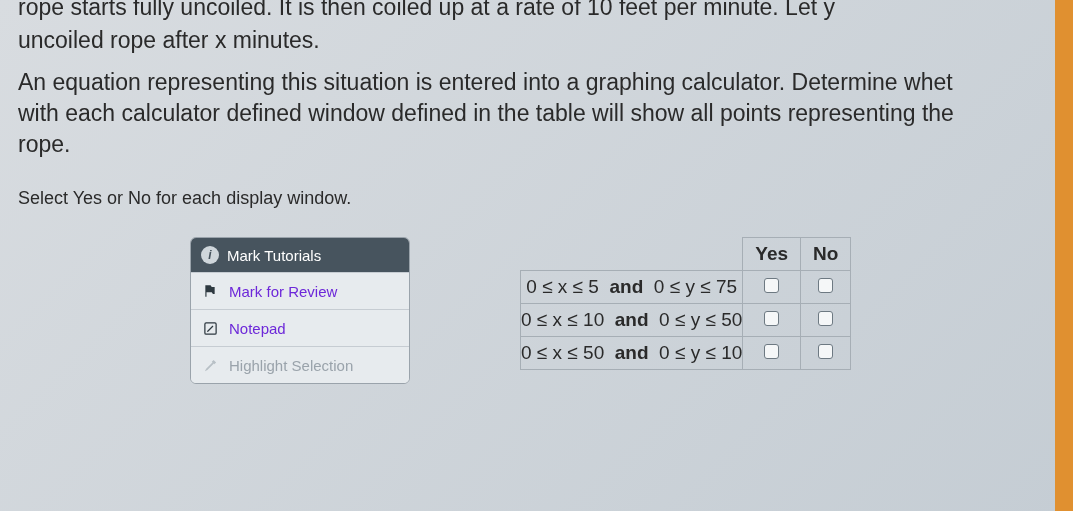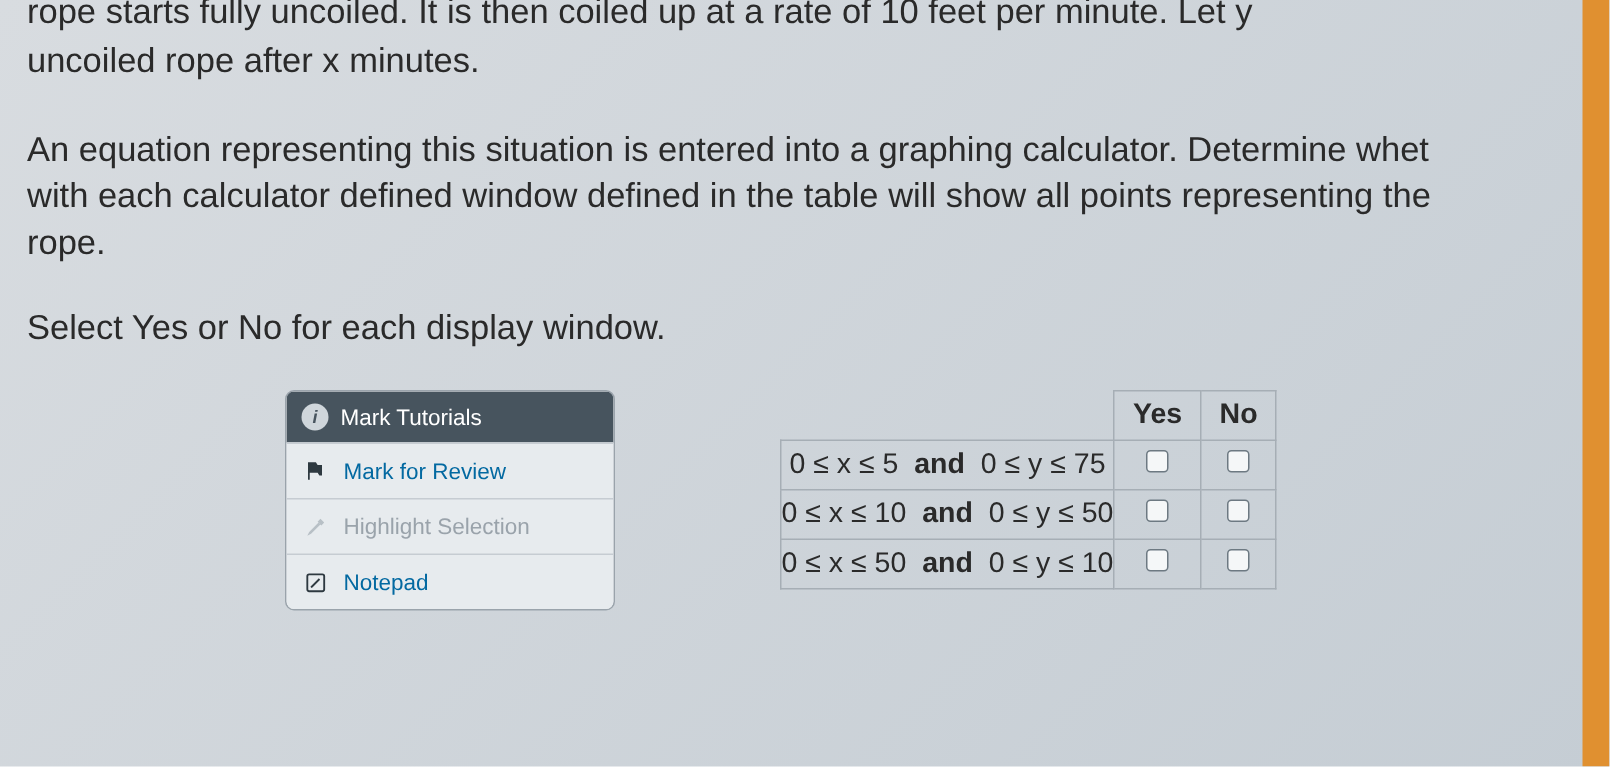--- a/index.html
+++ b/index.html
@@ -19,22 +19,22 @@
       width: 18px;
       background: #e09030;
     }
     .question-text {
       padding: 0 18px;
       font-size: 23px;
       line-height: 1.35;
     }
     .line1 { margin-top: -8px; }
     .line2 { margin-top: 2px; }
-    .para2 { margin-top: 28px; }
-    .instr { margin-top: 28px; font-size: 23px; padding: 0 18px; }
+    .para2 { margin-top: 11px; }
+    .instr { margin-top: 28px; font-size: 18px; padding: 0 18px; }
     .lower {
       display: flex;
       margin-top: 28px;
       padding-left: 190px;
       align-items: flex-start;
       gap: 110px;
     }
     .tools {
       width: 220px;
       border: 1px solid #9aa3ab;
@@ -62,21 +62,21 @@
       align-items: center;
       justify-content: center;
       font-style: italic;
     }
     .tool-item {
       padding: 9px 10px;
       display: flex;
       align-items: center;
       gap: 10px;
       border-top: 1px solid #c6ccd2;
-      color: #0369a1;
+      color: #6d28d9;
       background: #e7ebee;
     }
     .tool-item.disabled { color: #9aa3ab; }
     .tool-icon {
       width: 18px; height: 18px;
       display: flex;
       align-items: center;
       justify-content: center;
       color: #2e3940;
       font-size: 15px;
@@ -126,36 +126,36 @@
       <span>Mark Tutorials</span>
     </div>
     <div class="tool-item">
       <span class="tool-icon">
         <svg width="14" height="14" viewBox="0 0 24 24" fill="#2e3940">
             <path d="M4 2v20h2v-8h9l2 3h3V5h-5l-2-3H4z"></path>
           </svg>
       </span>
       <span>Mark for Review</span>
     </div>
-    <div class="tool-item disabled">
-      <span class="tool-icon disabled">
-        <svg width="15" height="15" viewBox="0 0 24 24" fill="#b8c0c6">
-            <path d="M3 21l4-2 10-10-2-2L5 17l-2 4zM17 3l4 4-3 3-4-4 3-3z"></path>
-          </svg>
-      </span>
-      <span>Highlight Selection</span>
-    </div>
     <div class="tool-item">
       <span class="tool-icon">
         <svg width="15" height="15" viewBox="0 0 24 24" fill="none" stroke="#2e3940" stroke-width="2">
             <rect x="3" y="3" width="18" height="18" rx="2"></rect>
             <path d="M8 16l8-8M8 16l-1 1 1-1z" fill="#2e3940"></path>
           </svg>
       </span>
       <span>Notepad</span>
+    </div>
+    <div class="tool-item disabled">
+      <span class="tool-icon disabled">
+        <svg width="15" height="15" viewBox="0 0 24 24" fill="#b8c0c6">
+            <path d="M3 21l4-2 10-10-2-2L5 17l-2 4zM17 3l4 4-3 3-4-4 3-3z"></path>
+          </svg>
+      </span>
+      <span>Highlight Selection</span>
     </div>
   </div>
 
   <table class="answer-table">
     <tbody>
         <tr>
       <th class="blank"></th>
       <th class="yn">Yes</th>
       <th class="yn">No</th>
     </tr>

